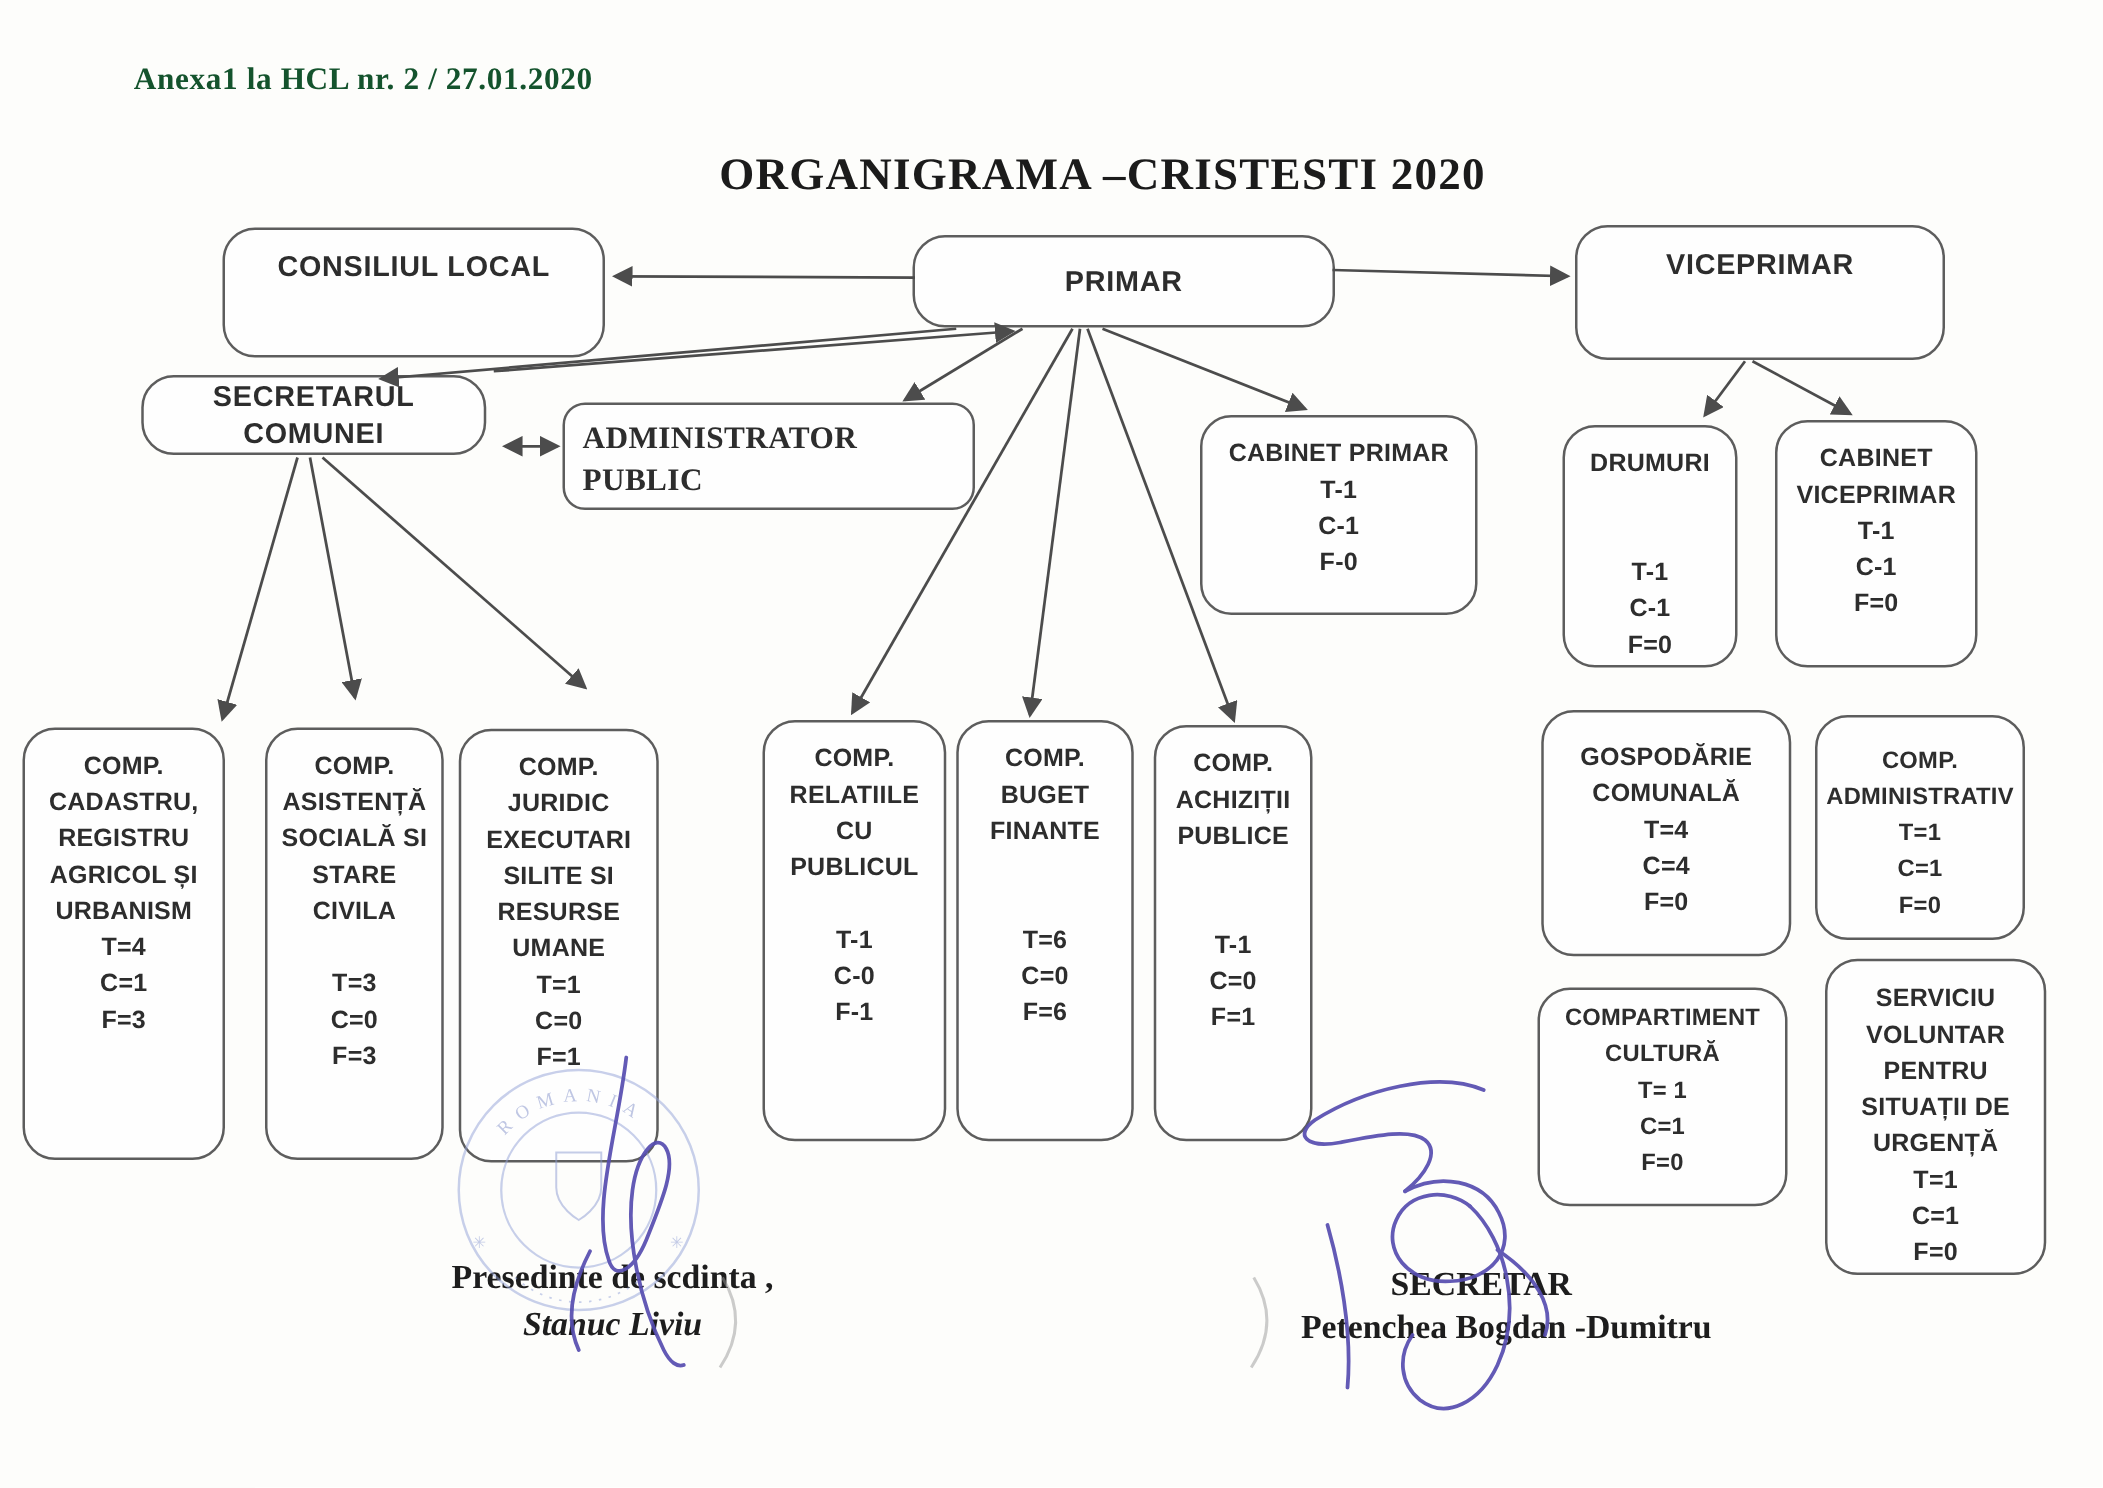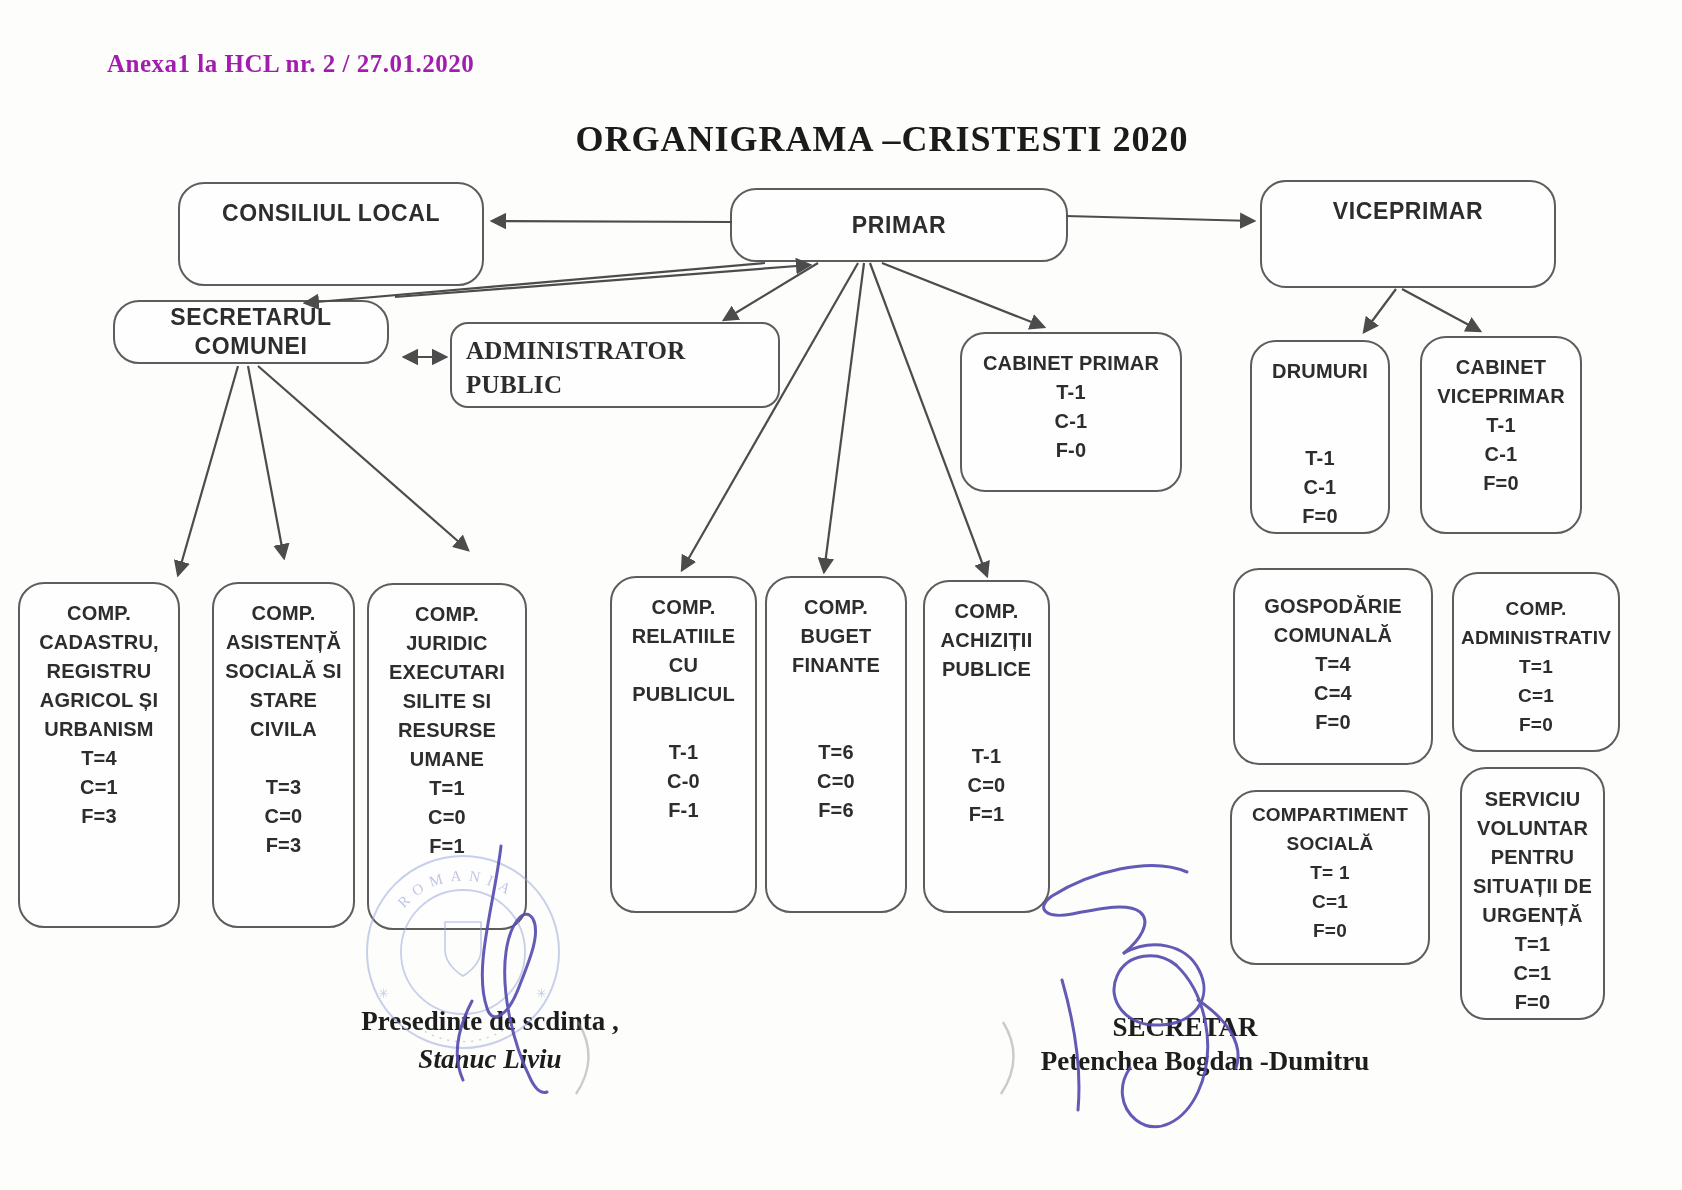--- a/index.html
+++ b/index.html
@@ -1,19 +1,19 @@
 <!DOCTYPE html>
 <html><head>
 <meta charset="utf-8">
 <style>
   html,body{margin:0;padding:0;background:#ffffff;}
   .page{position:relative;width:1682px;height:1190px;background:#fdfdfb;overflow:hidden;
         font-family:"Liberation Sans",sans-serif;color:#2d2d2d;}
   .annex{position:absolute;left:107px;top:50px;font-family:"Liberation Serif",serif;
-         font-weight:bold;font-size:25px;color:#a21caf;letter-spacing:0.5px;}
+         font-weight:bold;font-size:25px;color:#14532d;letter-spacing:0.5px;}
   .title{position:absolute;left:0;top:118px;width:1682px;text-align:center;
          font-family:"Liberation Serif",serif;font-weight:bold;font-size:36px;
          color:#1b1b1b;letter-spacing:1px;padding-left:41px;}
   .node{position:absolute;box-sizing:border-box;border:2.5px solid #5d5d5d;border-radius:26px;
         background:#fefefe;text-align:center;font-weight:bold;font-size:20px;line-height:29px;
         padding-top:15px;color:#2d2d2d;letter-spacing:0.2px;}
   .node .bl{min-height:29px;}
   .big{font-size:23px;letter-spacing:0.6px;}
   .vcenter{display:flex;flex-direction:column;justify-content:center;padding-top:0;}
   .serif{font-family:"Liberation Serif",serif;text-align:left;padding:10px 0 0 14px;
@@ -139,26 +139,26 @@
     </div>
   <div class="node" style="left:1452px;top:572px;width:168px;height:180px;padding-top:20px;font-size:19px;">
       <div class="bl">COMP.</div>
       <div class="bl">ADMINISTRATIV</div>
       <div class="bl">T=1</div>
       <div class="bl">C=1</div>
       <div class="bl">F=0</div>
     </div>
   <div class="node" style="left:1230px;top:790px;width:200px;height:175px;padding-top:8px;font-size:19px;">
       <div class="bl">COMPARTIMENT</div>
-      <div class="bl">SOCIALĂ</div>
+      <div class="bl">CULTURĂ</div>
       <div class="bl">T= 1</div>
       <div class="bl">C=1</div>
       <div class="bl">F=0</div>
     </div>
-  <div class="node" style="left:1460px;top:767px;width:145px;height:253px;padding-top:16px;">
+  <div class="node" style="left:1460px;top:767px;width:177px;height:253px;padding-top:16px;">
       <div class="bl">SERVICIU</div>
       <div class="bl">VOLUNTAR</div>
       <div class="bl">PENTRU</div>
       <div class="bl">SITUAȚII DE</div>
       <div class="bl">URGENȚĂ</div>
       <div class="bl">T=1</div>
       <div class="bl">C=1</div>
       <div class="bl">F=0</div>
     </div>
 

